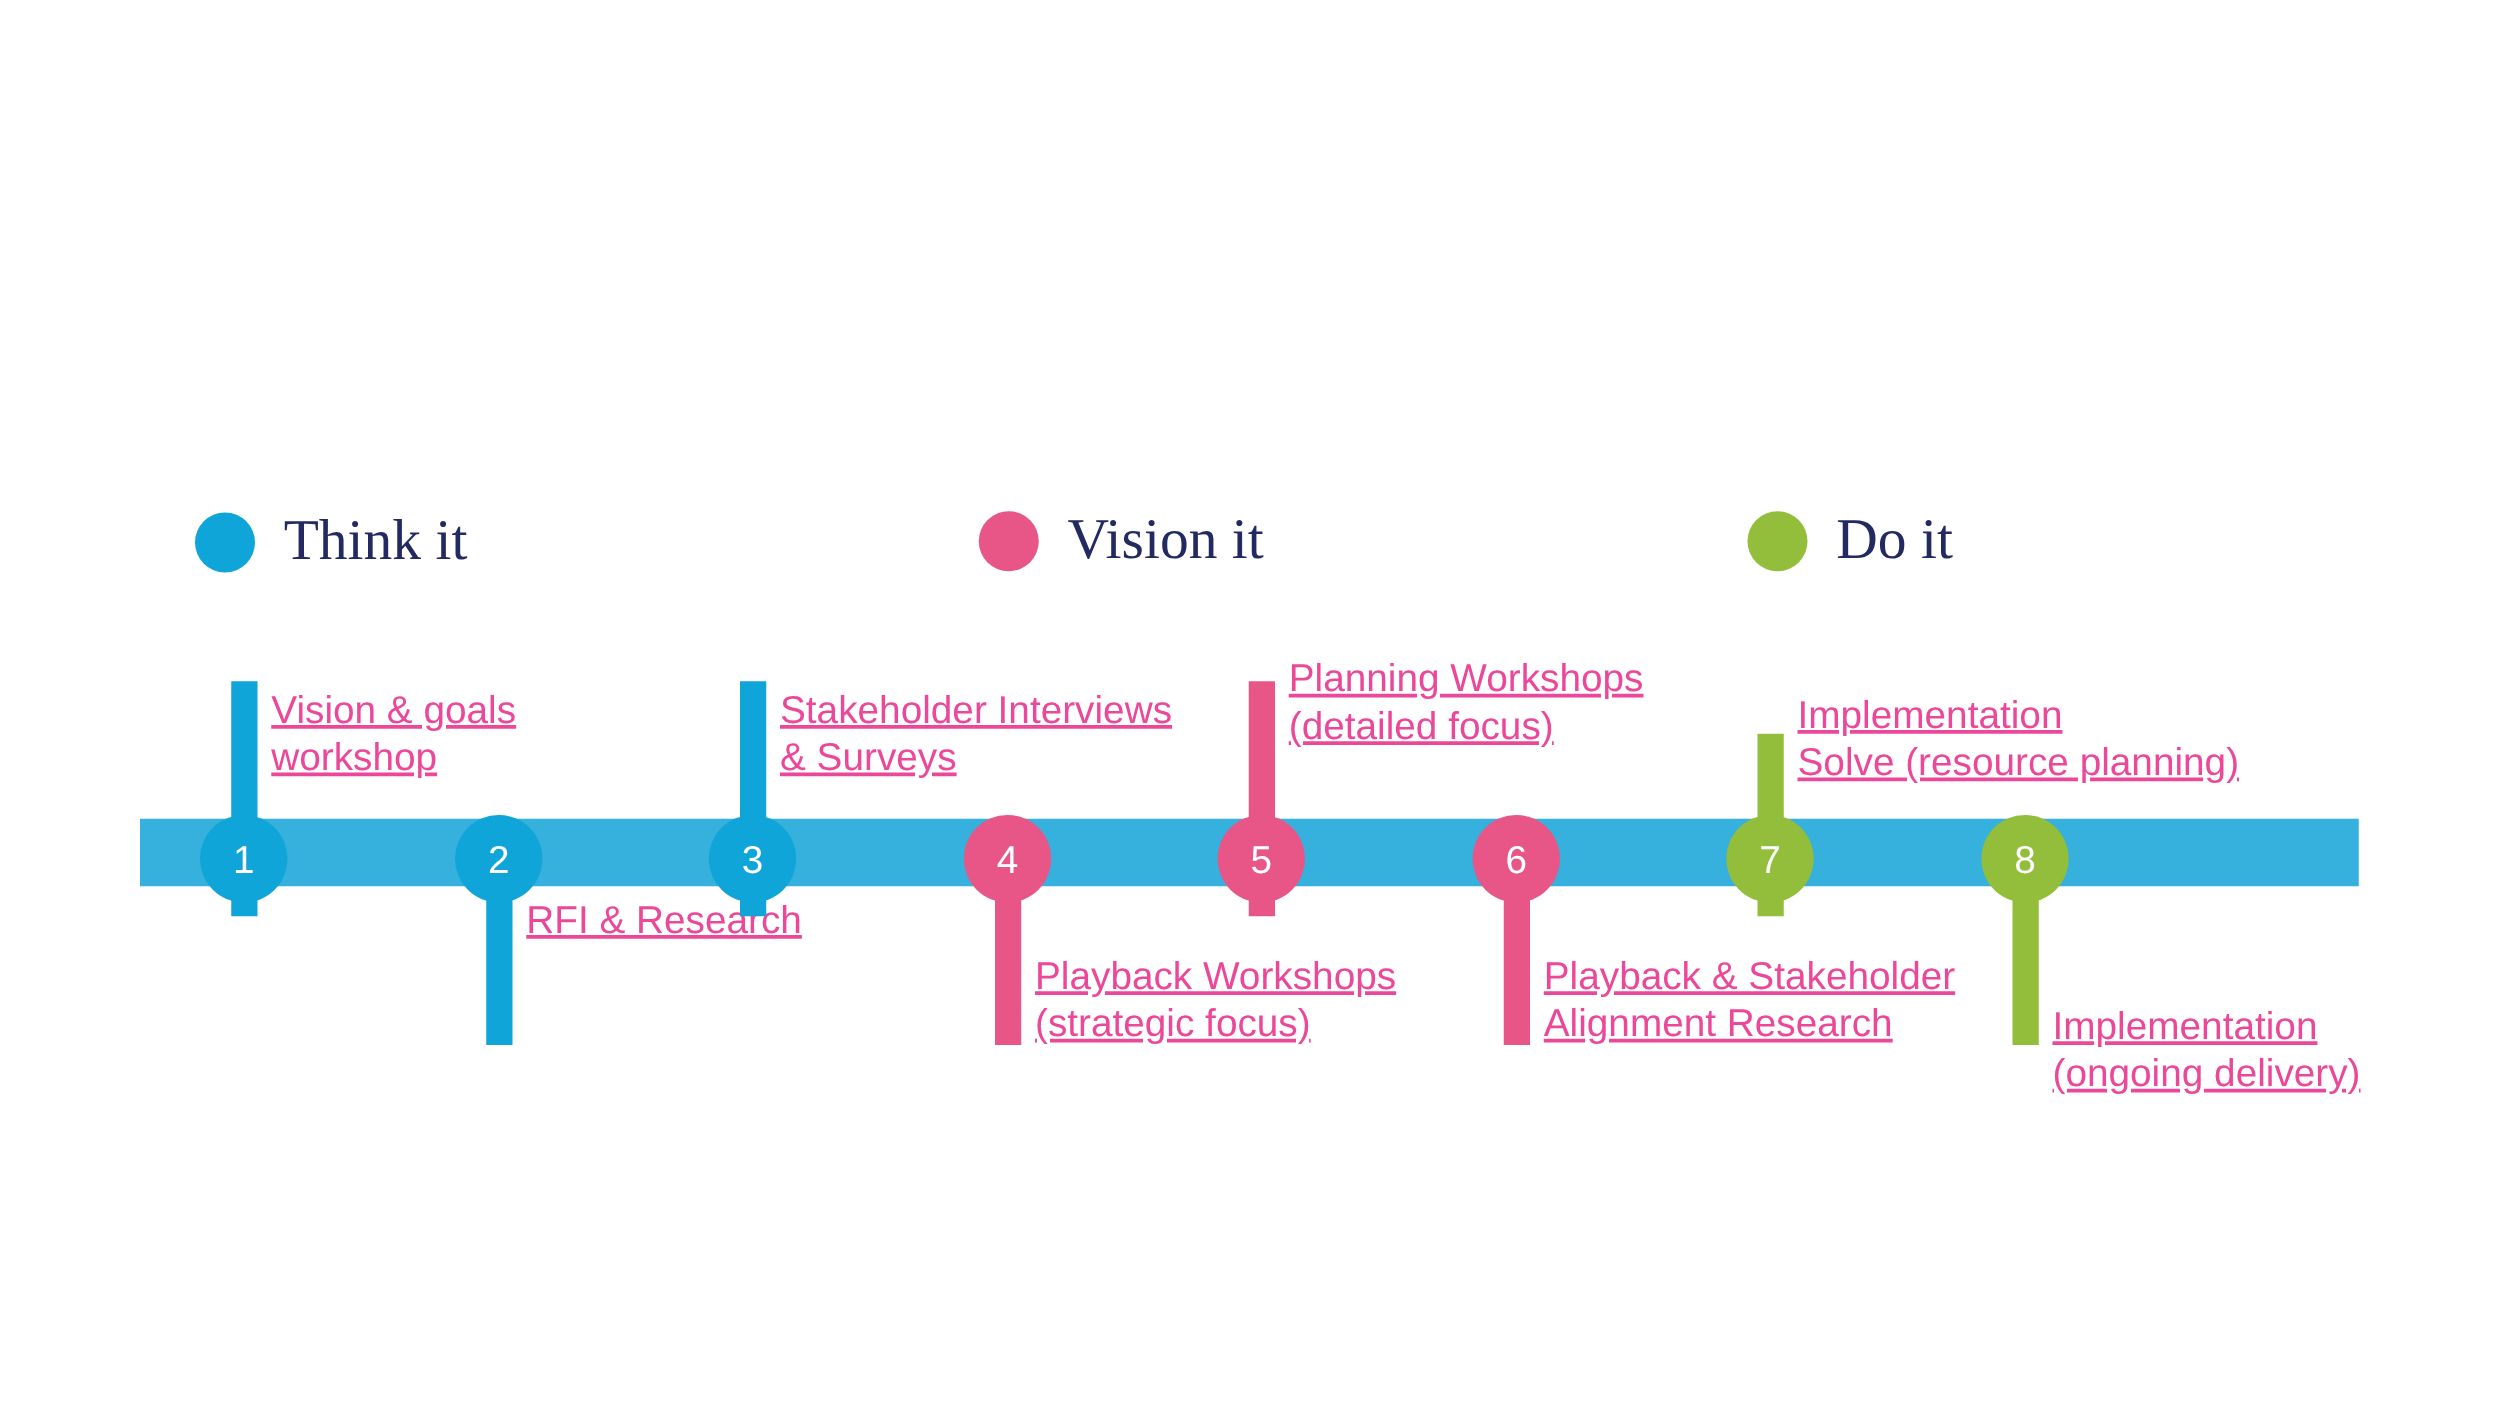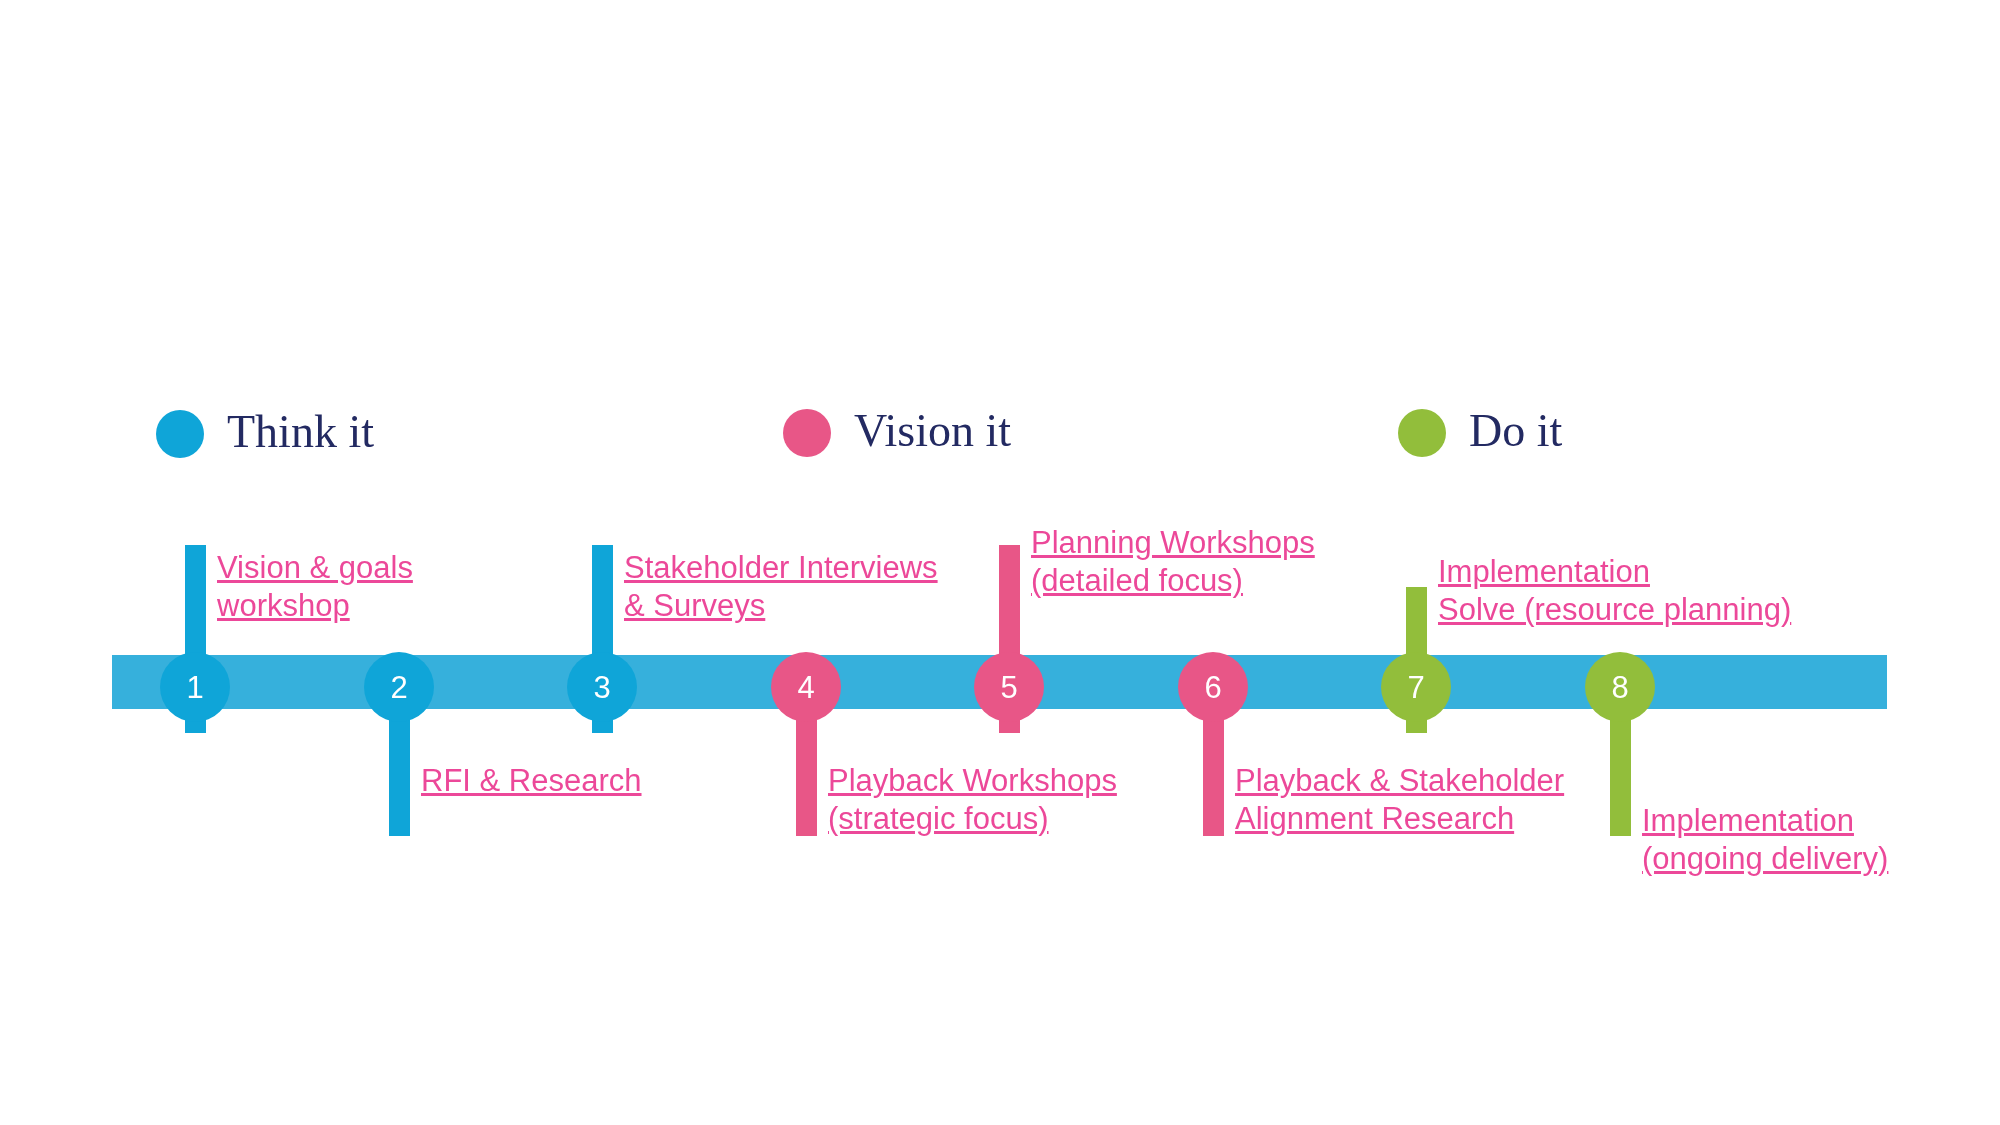--- a/index.html
+++ b/index.html
@@ -84,21 +84,21 @@
       <span class="num">1</span>
     </div>
     <div class="m-label" style="left: 217px; top: 549px;">
       <div>Vision &amp; goals</div>
       <div>workshop</div>
     </div>
     <div class="stem" style="left: 389px; background: rgb(15, 165, 216); top: 688px; height: 148px;"></div>
     <div class="circle" style="left: 364px; background: rgb(15, 165, 216);">
       <span class="num">2</span>
     </div>
-    <div class="m-label" style="left: 421px; top: 762px;">
+    <div class="m-label" style="left: 421px; top: 717px;">
       <div>RFI &amp; Research</div>
     </div>
     <div class="stem" style="left: 592px; background: rgb(15, 165, 216); top: 545px; height: 188px;"></div>
     <div class="circle" style="left: 567px; background: rgb(15, 165, 216);">
       <span class="num">3</span>
     </div>
     <div class="m-label" style="left: 624px; top: 549px;">
       <div>Stakeholder Interviews</div>
       <div>&amp; Surveys</div>
     </div>

